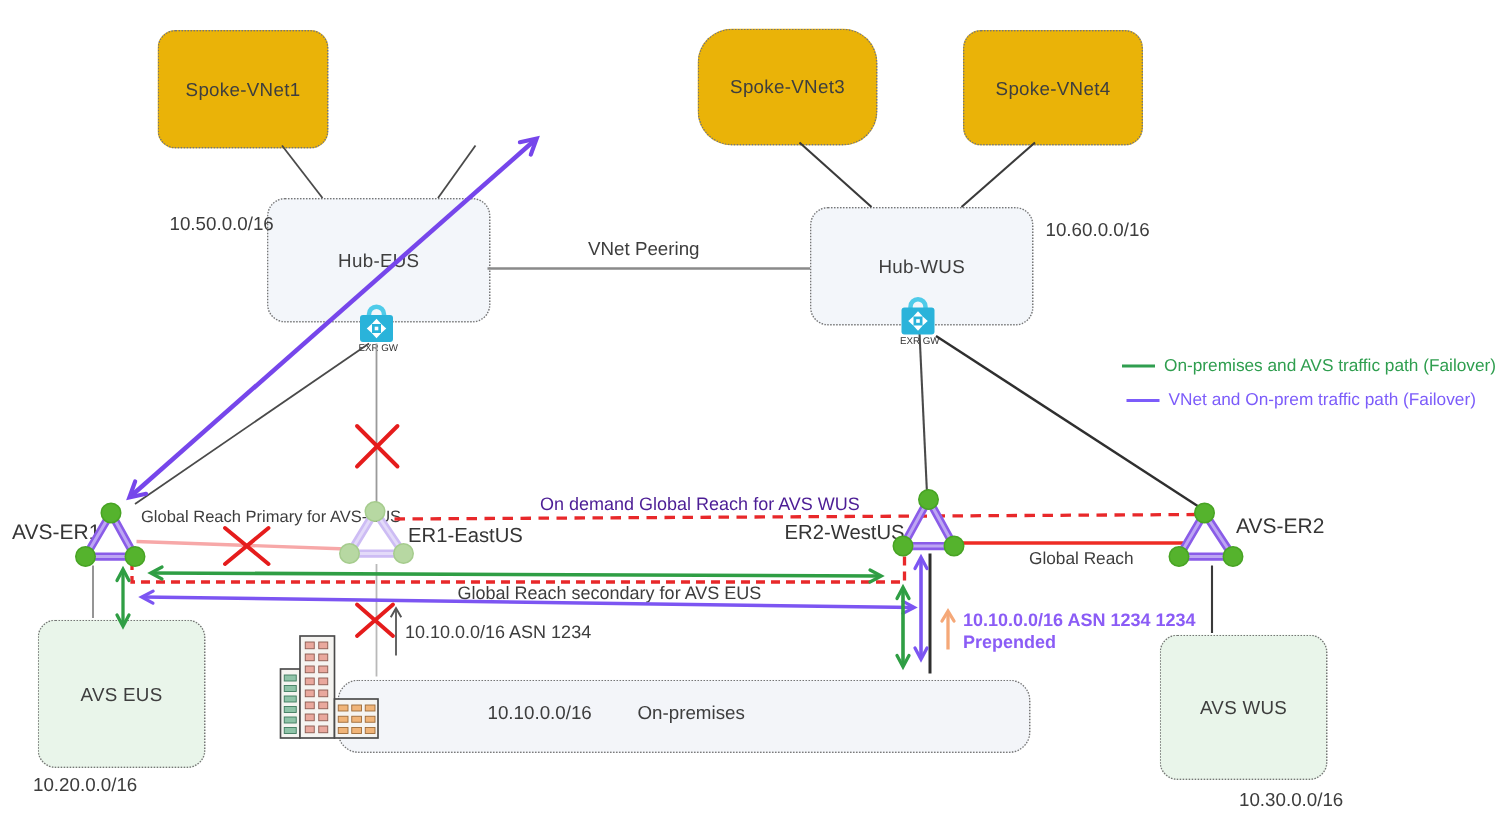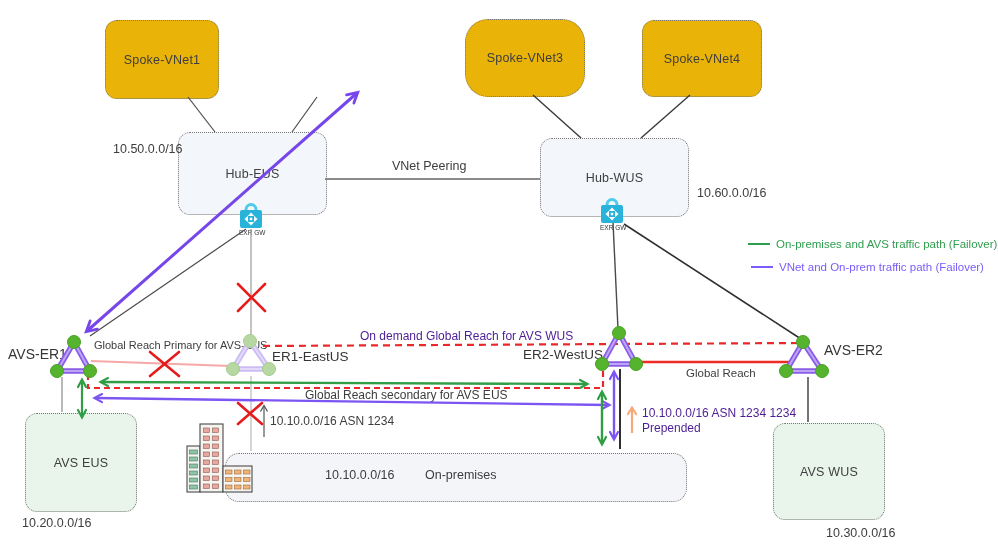--- a/index.html
+++ b/index.html
@@ -10,21 +10,21 @@
   .box{position:absolute;border:1.6px dotted #767676;border-radius:12px;
        display:flex;align-items:center;justify-content:center;
        font-size:12.5px;color:#3e3e3e;letter-spacing:.2px;}
   .spoke{background:#eab308;}
   .hub{background:#f3f6fa;}
   .avs{background:#e9f5ea;}
   .onprem{background:#f3f5f9;border-radius:14px;}
   .lbl{position:absolute;white-space:nowrap;color:#3d3d3d;font-size:12.5px;}
   .lbl-sm{font-size:11px;}
   .lbl-red{color:#4c1d95;}
-  .lbl-orange{color:#4c1d95;font-weight:normal;font-size:12px;}
+  .lbl-orange{color:#8b5cf6;font-weight:bold;font-size:12px;}
   .er-label{font-size:14px;color:#353535;}
   .gw-label{font-size:6.5px;color:#333;}
   #wires{position:absolute;left:0;top:0;pointer-events:none;}
   .legend-row{position:absolute;display:flex;align-items:center;font-size:11.5px;white-space:nowrap;}
   .legend-row .swatch{display:inline-block;width:22px;height:0;border-top:2.5px solid;margin-right:6px;}
   .lg-green{color:#2f9e4f;justify-content:space-between;}  .lg-green .swatch{border-color:#2f9e4f;}
   .lg-purple{color:#7c5cfa;} .lg-purple .swatch{border-color:#7c5cfa;}
 </style>
 </head>
 <body>
@@ -53,21 +53,21 @@
     </div>
   <div class="box avs" style="left:773px;top:423px;width:110px;height:95px;">
       <span>AVS WUS</span>
     </div>
 
   <div class="box onprem" style="left:225px;top:453px;width:460px;height:47px;"></div>
   <div class="lbl" style="left:325px;top:468px;">10.10.0.0/16</div>
   <div class="lbl" style="left:425px;top:468px;">On-premises</div>
 
   <div class="lbl" style="left:113px;top:142px;">10.50.0.0/16</div>
-  <div class="lbl" style="left:697px;top:146px;margin-top:40px;">10.60.0.0/16</div>
+  <div class="lbl" style="left:697px;top:146px;">10.60.0.0/16</div>
   <div class="lbl" style="left:22px;top:516px;">10.20.0.0/16</div>
   <div class="lbl" style="left:778px;top:526px;margin-left:48px;">10.30.0.0/16</div>
 
   <div class="lbl" style="left:392px;top:159px;">VNet Peering</div>
   <div class="lbl lbl-sm" style="left:94px;top:339px;">Global Reach Primary for AVS-EUS</div>
   <div class="lbl lbl-red" style="left:360px;top:329px;font-size:12px;">On demand Global Reach for AVS WUS</div>
   <div class="lbl" style="left:305px;top:388px;font-size:12px;">Global Reach secondary for AVS EUS</div>
   <div class="lbl lbl-sm" style="left:686px;top:367px;font-size:11.5px;">Global Reach</div>
 
   <div class="lbl" style="left:270px;top:414px;font-size:12px;">10.10.0.0/16 ASN 1234</div>

